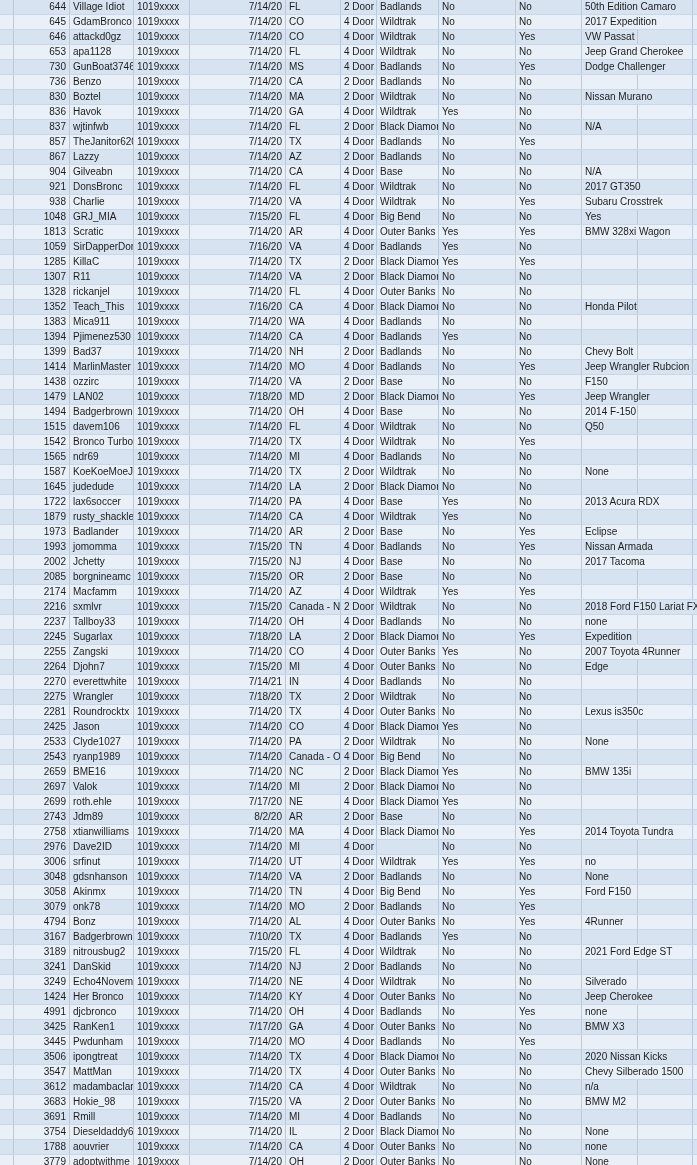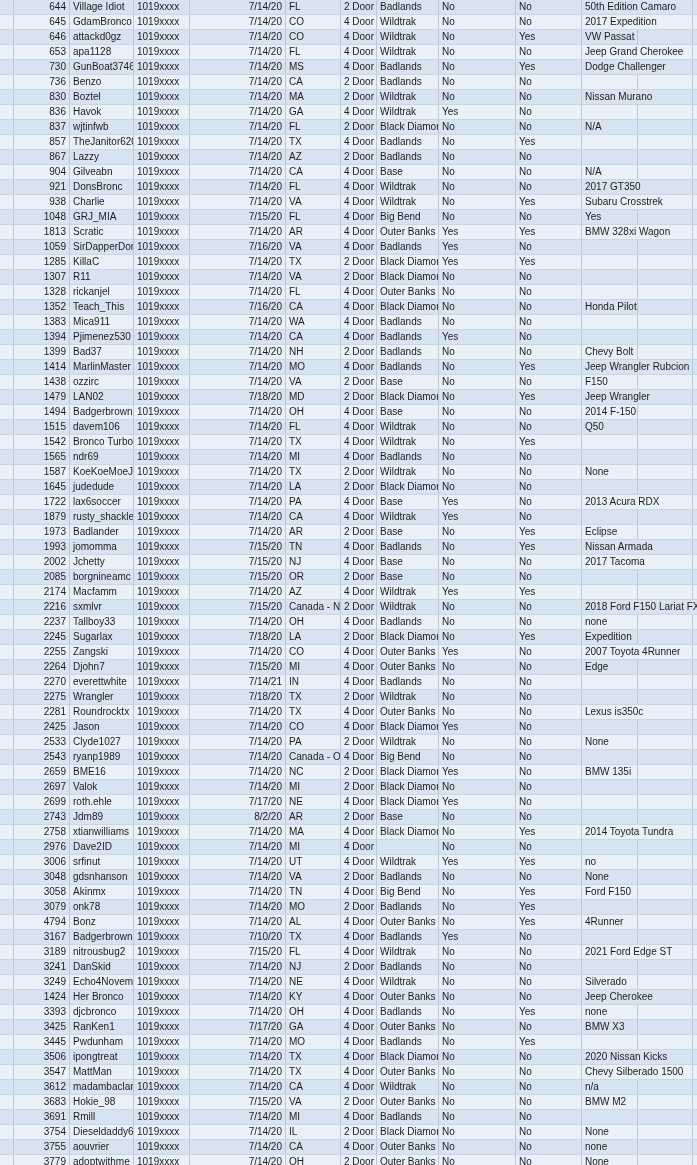--- a/index.html
+++ b/index.html
@@ -1051,21 +1051,21 @@
     <div class="cell c-door">4 Door</div>
     <div class="cell c-trim">Outer Banks</div>
     <div class="cell c-q1">No</div>
     <div class="cell c-q2">No</div>
     <div class="cell c-vehicle ovf">Jeep Cherokee</div>
     <div class="cell c-extra"></div>
     <div class="cell c-stub2"></div>
   </div>
       <div class="row">
     <div class="cell c-stub"></div>
-    <div class="cell c-id">3393</div>
+    <div class="cell c-id">4991</div>
     <div class="cell c-user">djcbronco</div>
     <div class="cell c-phone">1019xxxx</div>
     <div class="cell c-date">7/14/20</div>
     <div class="cell c-state">OH</div>
     <div class="cell c-door">4 Door</div>
     <div class="cell c-trim">Badlands</div>
     <div class="cell c-q1">No</div>
     <div class="cell c-q2">Yes</div>
     <div class="cell c-vehicle">none</div>
     <div class="cell c-extra"></div>
@@ -1186,21 +1186,21 @@
     <div class="cell c-door">2 Door</div>
     <div class="cell c-trim">Black Diamond</div>
     <div class="cell c-q1">No</div>
     <div class="cell c-q2">No</div>
     <div class="cell c-vehicle">None</div>
     <div class="cell c-extra"></div>
     <div class="cell c-stub2"></div>
   </div>
       <div class="row">
     <div class="cell c-stub"></div>
-    <div class="cell c-id">3755</div>
+    <div class="cell c-id">1788</div>
     <div class="cell c-user">aouvrier</div>
     <div class="cell c-phone">1019xxxx</div>
     <div class="cell c-date">7/14/20</div>
     <div class="cell c-state">CA</div>
     <div class="cell c-door">4 Door</div>
     <div class="cell c-trim">Outer Banks</div>
     <div class="cell c-q1">No</div>
     <div class="cell c-q2">No</div>
     <div class="cell c-vehicle">none</div>
     <div class="cell c-extra"></div>

